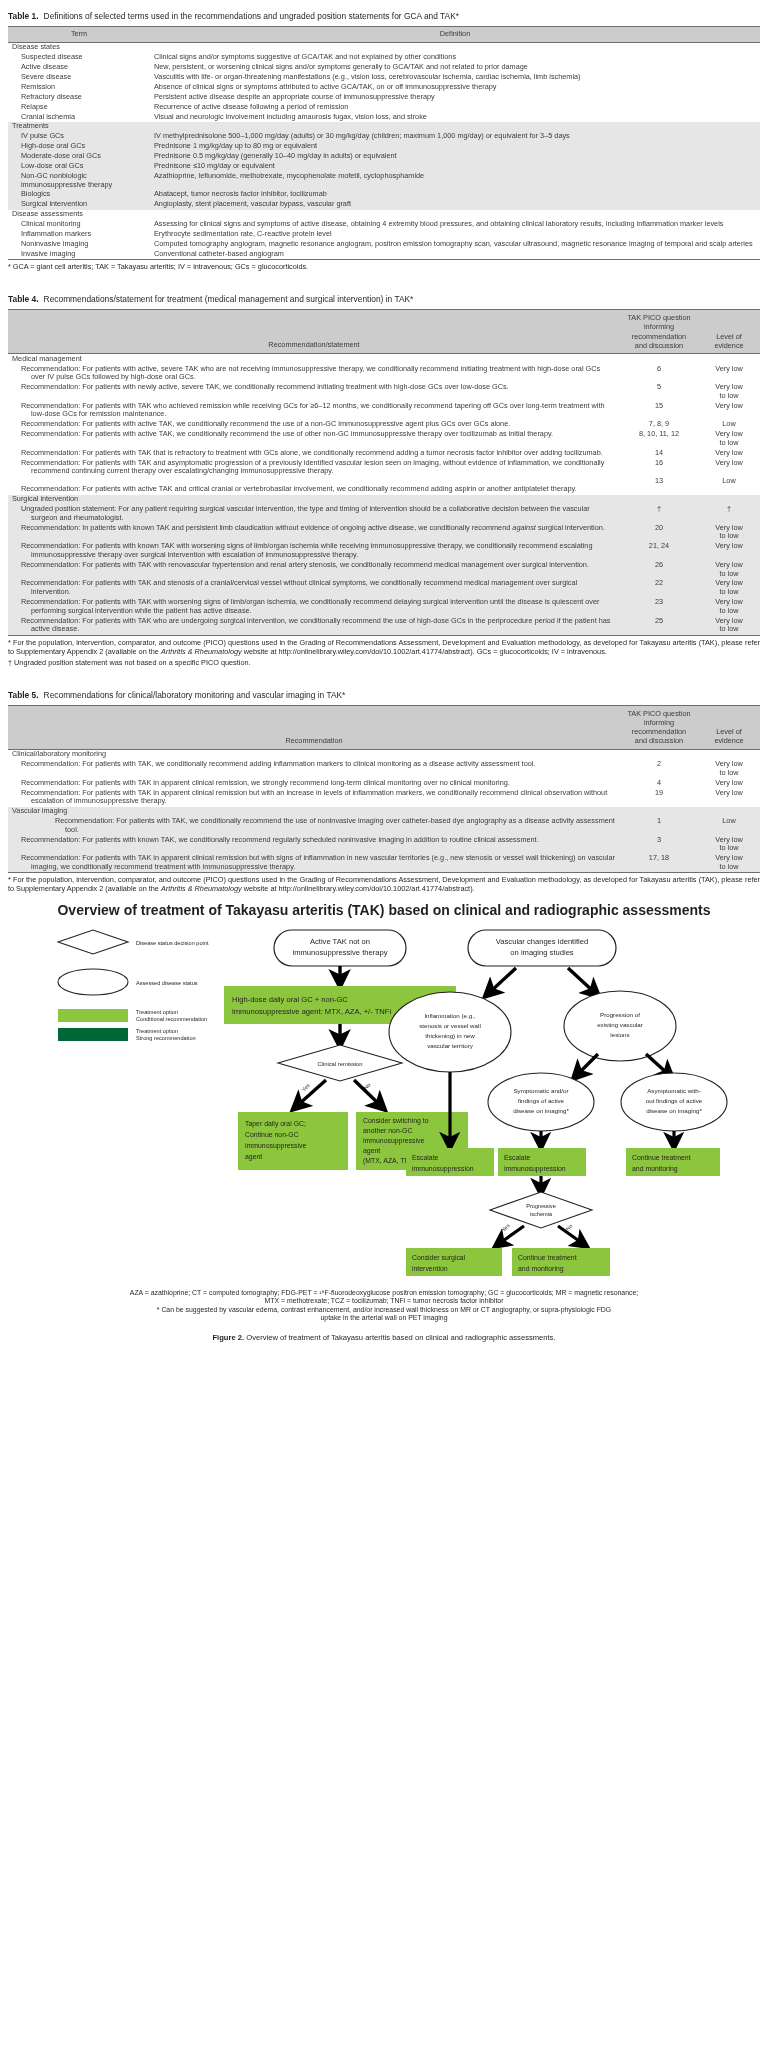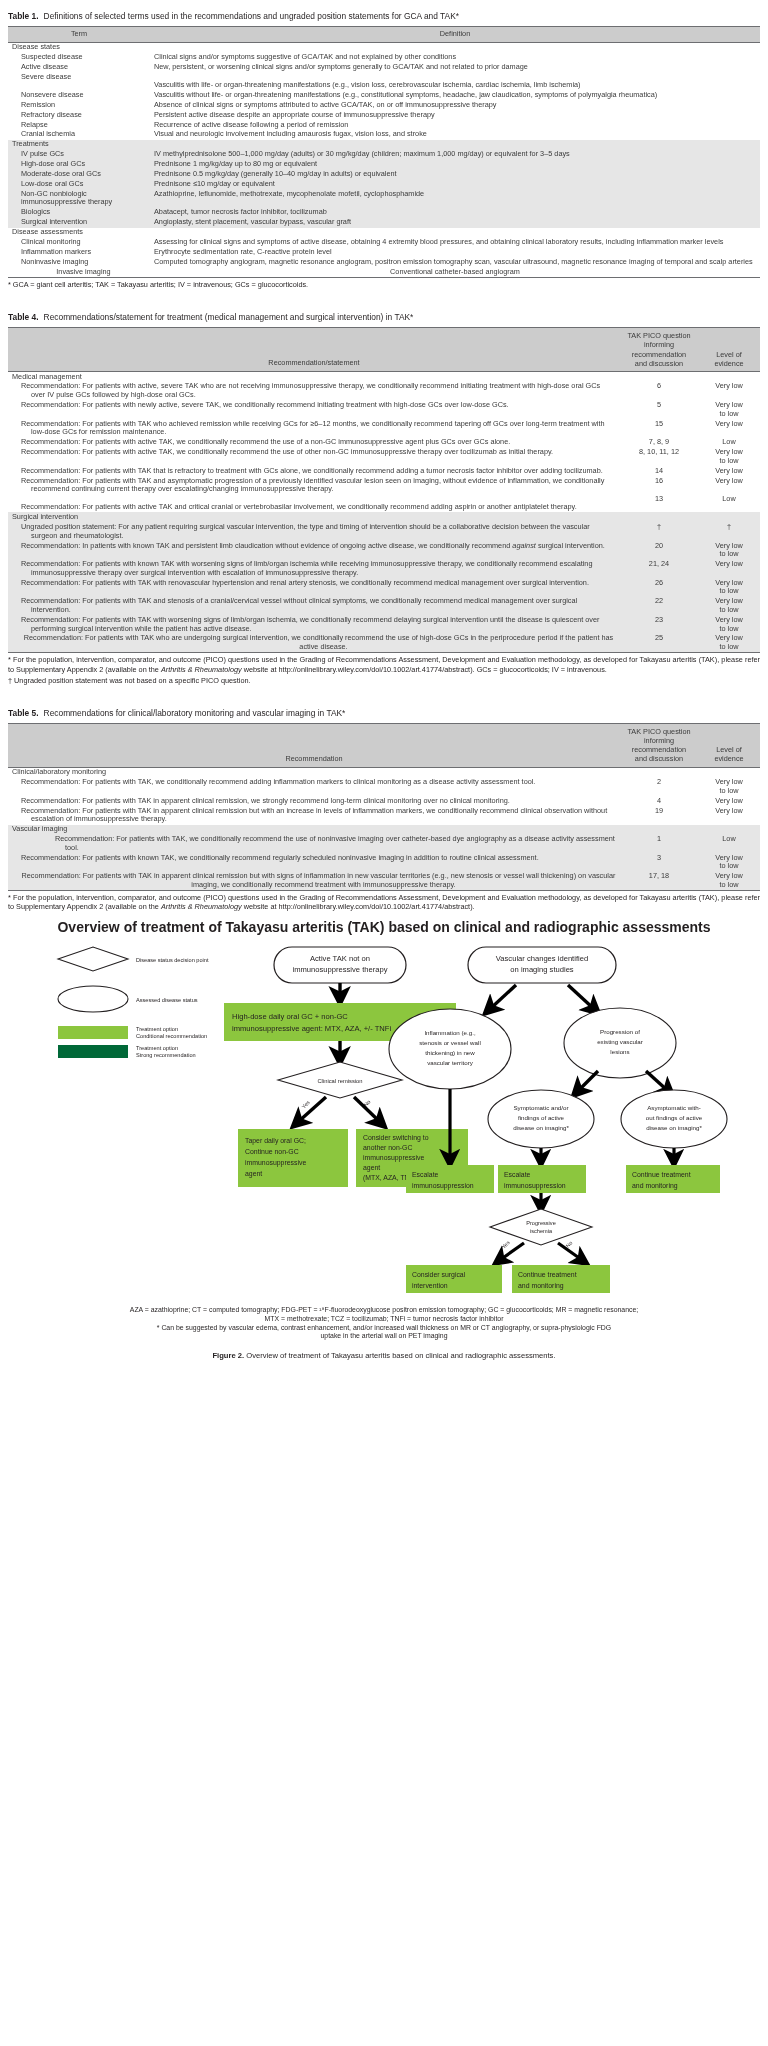--- a/index.html
+++ b/index.html
@@ -42,21 +42,21 @@
   table.doc td{
     padding:0.6px 4px;
     vertical-align:top;
   }
   table.doc tr.shade td{background:#e6e6e6;}
   td.term{width:125px;padding-left:4px;}
   td.term.lvl1{padding-left:4px;}
   td.term.lvl2{padding-left:13px;}
   td.def{padding-left:4px;}
   .hang{padding-left:10px;text-indent:-10px;}
-  .endrule td{border-bottom:1.1px solid #6d6e71;text-align:center;}
+  .endrule td{border-bottom:1.1px solid #6d6e71;}
 
   
   td.rec{padding-left:4px;}
   td.rec.lvl2{padding-left:13px;}
   td.pico{width:70px;text-align:center;}
   td.lvl{width:54px;text-align:center;}
   th.rec-h{text-align:center;vertical-align:bottom;}
   th.pico-h{width:70px;text-align:center;vertical-align:bottom;line-height:9.2px;}
   th.lvl-h{width:54px;text-align:center;vertical-align:bottom;line-height:9.2px;}
 
@@ -121,25 +121,21 @@
         <tr>
           <td class="term lvl2">Suspected disease</td>
           <td class="def"><span class="hang" style="display: inline-block;">Clinical signs and/or symptoms suggestive of GCA/TAK and not explained by other conditions</span></td>
         </tr>
         <tr>
           <td class="term lvl2">Active disease</td>
           <td class="def"><span class="hang" style="display: inline-block;">New, persistent, or worsening clinical signs and/or symptoms generally to GCA/TAK and not related to prior damage</span></td>
         </tr>
         <tr>
           <td class="term lvl2">Severe disease</td>
-          <td class="def"><span class="hang" style="display: inline-block; margin-top: 8px;">Vasculitis with life- or organ-threatening manifestations (e.g., vision loss, cerebrovascular ischemia, cardiac ischemia, limb ischemia)</span></td>
-        </tr>
-        <tr>
-          <td class="term lvl2">Nonsevere disease</td>
-          <td class="def"><span class="hang" style="display: inline-block;">Vasculitis without life- or organ-threatening manifestations (e.g., constitutional symptoms, headache, jaw claudication, symptoms of polymyalgia rheumatica)</span></td>
+          <td class="def"><span class="hang" style="display: inline-block;">Vasculitis with life- or organ-threatening manifestations (e.g., vision loss, cerebrovascular ischemia, cardiac ischemia, limb ischemia)</span></td>
         </tr>
         <tr>
           <td class="term lvl2">Remission</td>
           <td class="def"><span class="hang" style="display: inline-block;">Absence of clinical signs or symptoms attributed to active GCA/TAK, on or off immunosuppressive therapy</span></td>
         </tr>
         <tr>
           <td class="term lvl2">Refractory disease</td>
           <td class="def"><span class="hang" style="display: inline-block;">Persistent active disease despite an appropriate course of immunosuppressive therapy</span></td>
         </tr>
         <tr>

